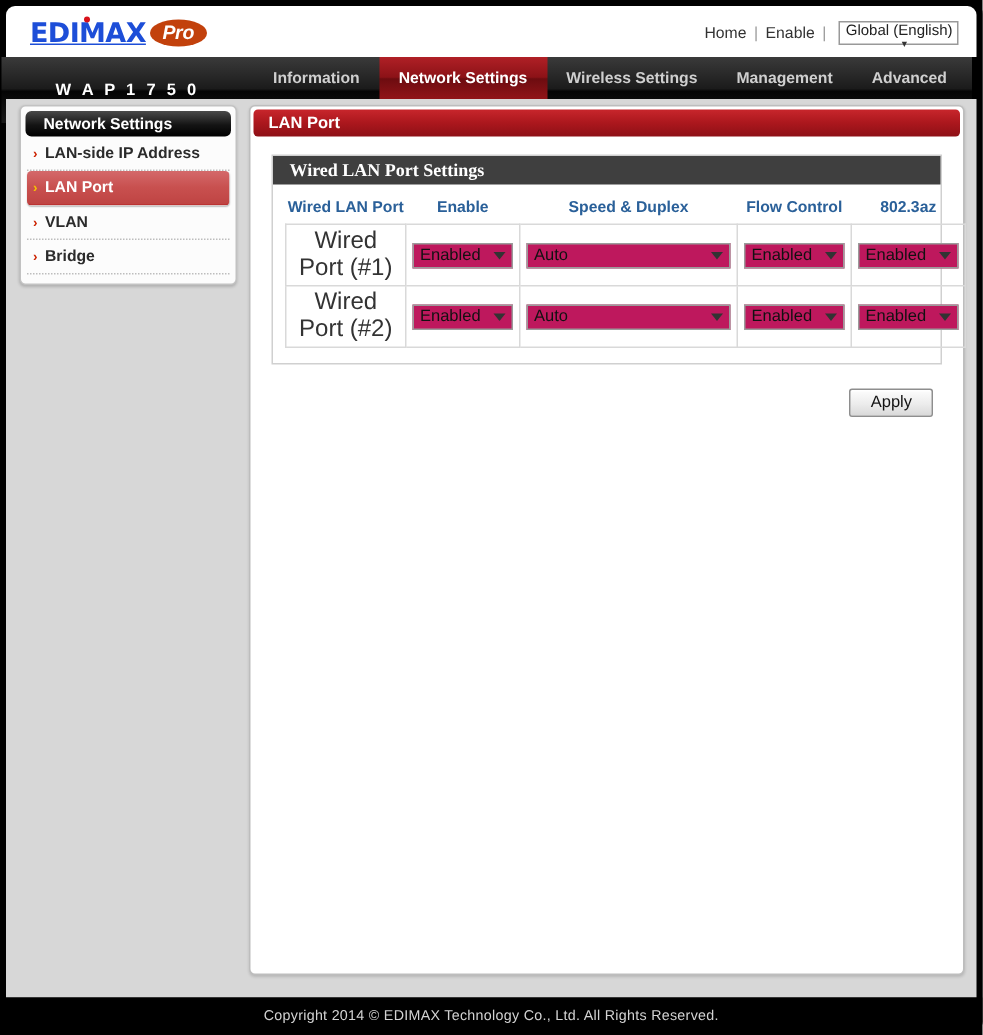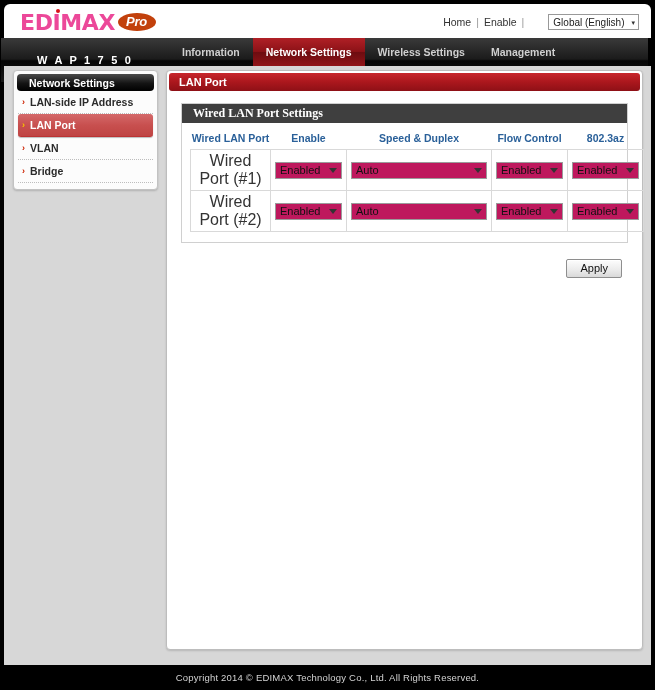--- a/index.html
+++ b/index.html
@@ -40,24 +40,25 @@
   .logo {
     position: absolute;
     left: 16px; top: 7px;
     height: 22px;
     display: flex;
     align-items: center;
   }
   .logo-word {
     font-family: "DejaVu Sans", sans-serif;
     font-weight: bold;
-    font-size: 22px;
+    font-size: 18px;
     letter-spacing: -0.4px;
-    color: #ec4899;
+    color: #1d4ed8;
     position: relative;
+    text-decoration: underline;
   }
   .logo-dot {
     position: absolute;
     width: 4px; height: 4px;
     border-radius: 50%;
     background: #d8121a;
     left: 36px;
     top: -1px;
   }
   .logo-pro {
@@ -91,21 +92,22 @@
   }
   .lang-select {
     display: inline-flex;
     align-items: center;
     border: 1px solid #999;
     background: #fff;
     height: 14px;
     padding: 0 3px 0 4px;
     font-size: 10px;
     color: #222;
-    margin-left: 19px;
+    margin-left: 3px;
+    flex-direction: column;
   }
   .lang-arrow {
     margin-left: 7px;
     font-size: 7px;
     color: #333;
     line-height: 7px;
   }
 
   
   .mainnav {
@@ -366,20 +368,21 @@
     </div>
   </div>
 
   <div class="mainnav">
     <div class="model-name">W A P 1 7 5 0</div>
     <div class="navitems">
       <div class="navitem">Information</div>
       <div class="navitem active">Network Settings</div>
       <div class="navitem">Wireless Settings</div>
       <div class="navitem">Management</div>
+      <div class="navitem">Advanced</div>
     </div>
   </div>
 
   <div class="body-area">
 
     <div class="sidebar">
       <div class="sidebar-header">Network Settings</div>
 
       <div class="side-item">
         <span class="side-chev">›</span>

